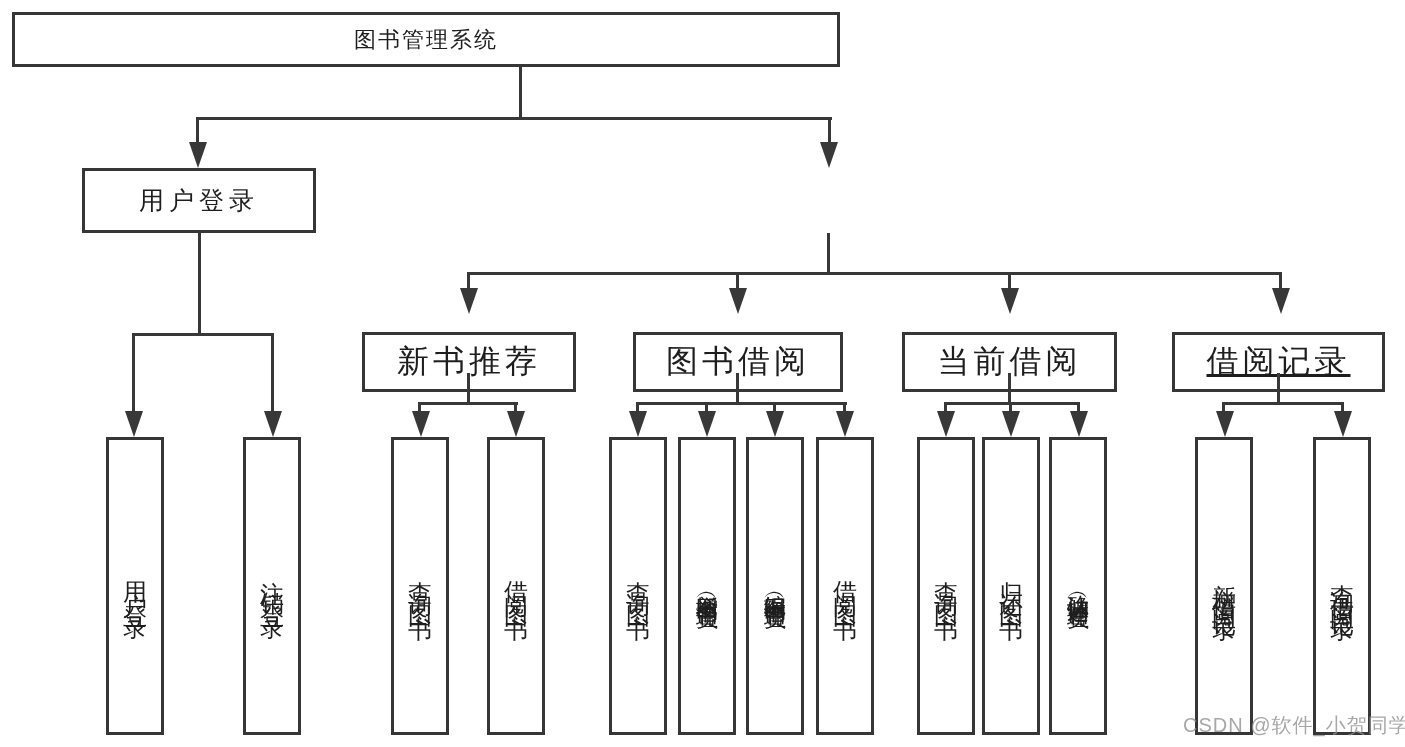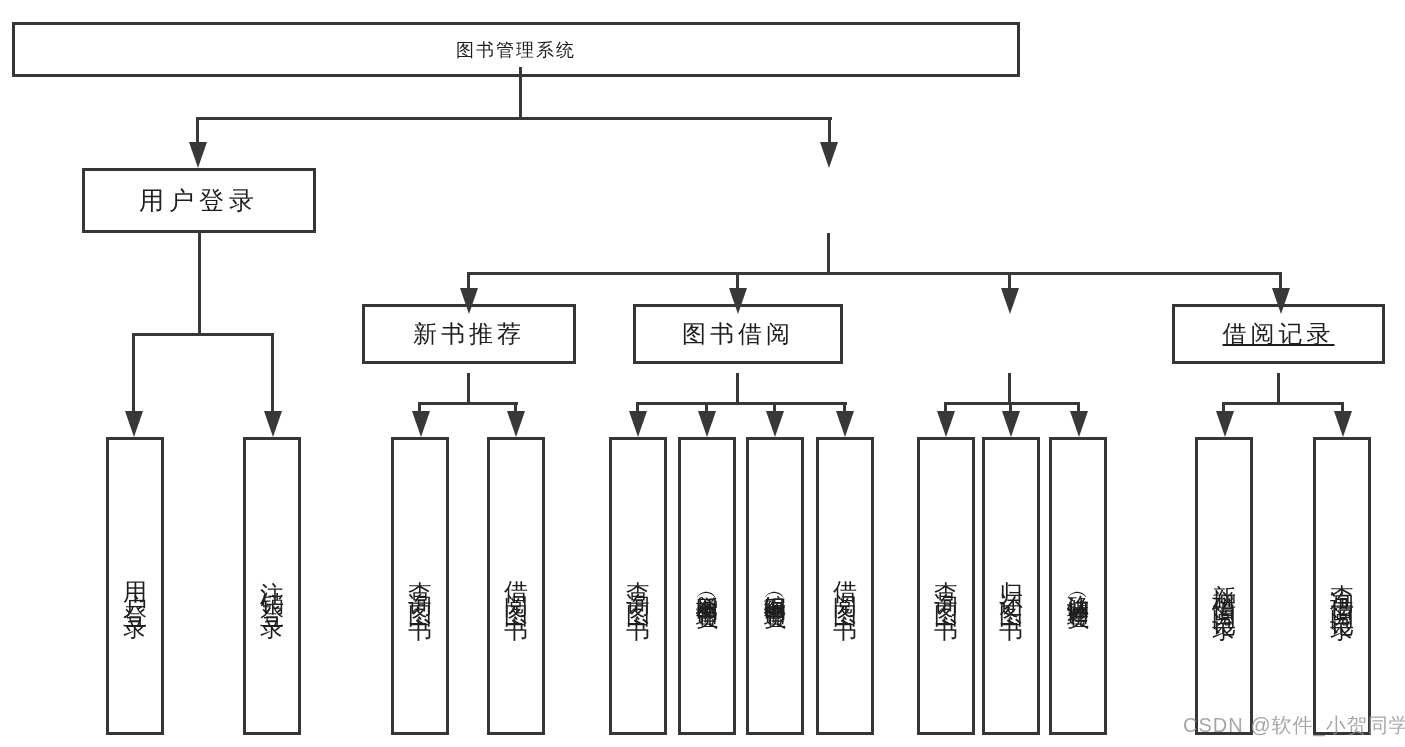--- a/index.html
+++ b/index.html
@@ -4,25 +4,25 @@
 <style>
   html,body{margin:0;padding:0;background:#ffffff;}
   .canvas{
     position:relative;width:1405px;height:747px;background:#ffffff;overflow:hidden;
     font-family:"Liberation Sans","DejaVu Sans",sans-serif;color:#1e1e1e;
   }
   .node{
     position:absolute;box-sizing:border-box;border:3px solid #363636;background:#ffffff;
     display:flex;align-items:center;justify-content:center;white-space:nowrap;
   }
-  .root-node{left:12px;top:12px;width:1008px;height:55px;font-size:18px;letter-spacing:2px;margin-top:10px;}
+  .root-node{left:12px;top:12px;width:828px;height:55px;font-size:22px;letter-spacing:2px;}
   .l2{top:168px;height:65px;font-size:25px;letter-spacing:5px;}
   #n-user-login{left:82px;width:234px;}
   #n-book-mgmt{left:713px;width:232px;}
-  .l3{top:304px;height:60px;font-size:24px;letter-spacing:4px;}
+  .l3{top:332px;height:60px;font-size:32px;letter-spacing:4px;}
   #n-sec-recommend{left:362px;width:214px;}
   #n-sec-borrow{left:633px;width:210px;}
   #n-sec-current{left:902px;width:215px;}
   #n-sec-records{left:1172px;width:213px;text-decoration:underline;}
   .leaf{top:437px;width:58px;height:298px;}
   .vtext{
     writing-mode:vertical-lr;text-orientation:mixed;font-size:24px;line-height:1;
     display:block;
   }
   .sp4{letter-spacing:12px;}
@@ -45,20 +45,21 @@
 <body>
 
 <div class="canvas">
 
   <div class="node root-node">图书管理系统</div>
 
   <div class="node l2" id="n-user-login">用户登录</div>
 
   <div class="node l3" id="n-sec-recommend">新书推荐</div>
   <div class="node l3" id="n-sec-borrow">图书借阅</div>
+  <div class="node l3" id="n-sec-current">当前借阅</div>
   <div class="node l3" id="n-sec-records">借阅记录</div>
 
   <div class="node leaf" style="left:106px;">
     <span class="vtext sp4">用户登录</span>
   </div>
   <div class="node leaf" style="left:243px;">
     <span class="vtext sp4">注销登录</span>
   </div>
 
   <div class="node leaf" style="left:391px;">

